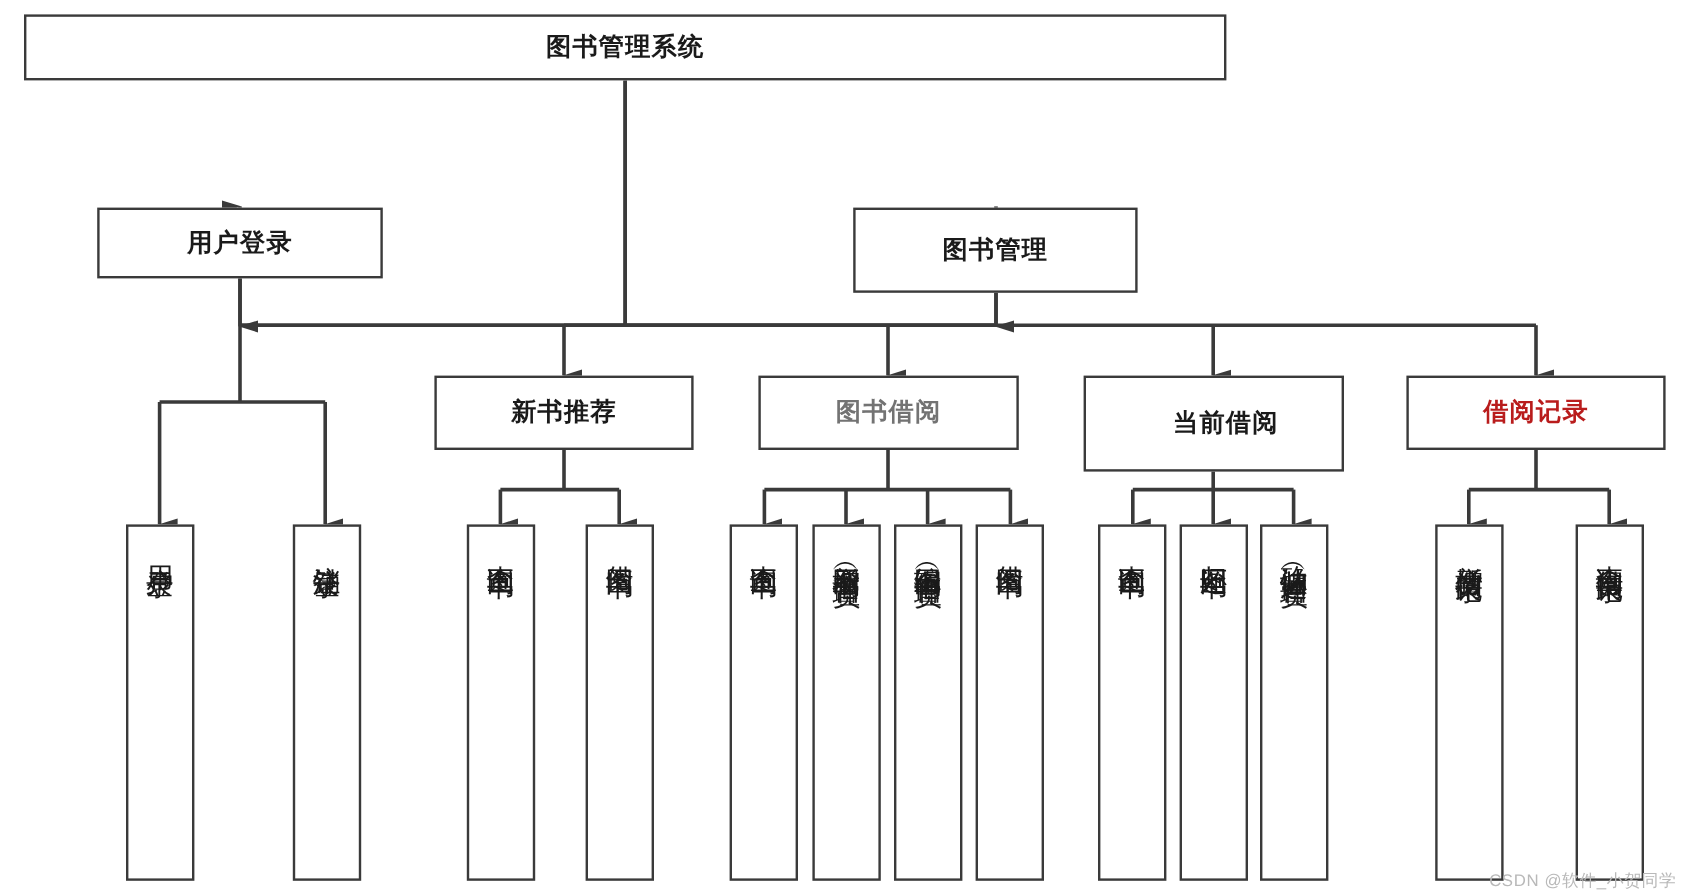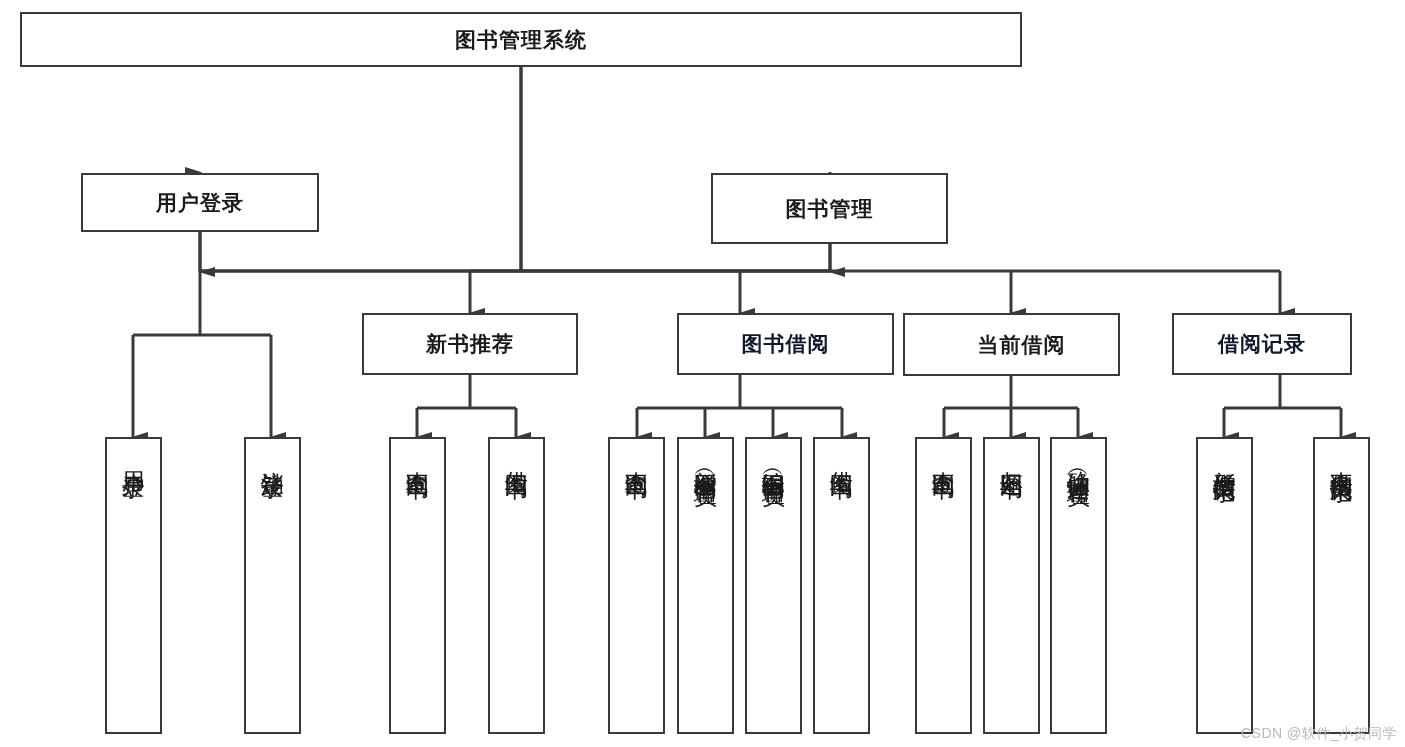--- a/index.html
+++ b/index.html
@@ -134,23 +134,23 @@
       <path d="M1341,437 V408" marker-end="url(#arw)" transform="rotate(180 1341 422.5)" stroke="#3a3a3a"></path>
     </g>
   </svg>
 
   <div class="node h" style="left: 20px; top: 12px; width: 1002px; height: 55px; border-color: rgb(58, 58, 58); background: rgb(255, 255, 255); color: rgb(26, 26, 26);">图书管理系统</div>
 
   <div class="node h" style="left: 81px; top: 173px; width: 238px; height: 59px; border-color: rgb(58, 58, 58); background: rgb(255, 255, 255); color: rgb(26, 26, 26);">用户登录</div>
   <div class="node h" style="left: 711px; top: 173px; width: 237px; height: 71px; border-color: rgb(58, 58, 58); background: rgb(255, 255, 255); color: rgb(26, 26, 26);">图书管理</div>
 
   <div class="node h" style="left: 362px; top: 313px; width: 216px; height: 62px; border-color: rgb(58, 58, 58); background: rgb(255, 255, 255); color: rgb(26, 26, 26);">新书推荐</div>
-  <div class="node h" style="left: 632px; top: 313px; width: 217px; height: 62px; border-color: rgb(58, 58, 58); background: rgb(255, 255, 255); color: #0f172a; margin-left: 45px;">图书借阅</div>
-  <div class="node h" style="left: 903px; top: 313px; width: 217px; height: 63px; border-color: rgb(58, 58, 58); background: rgb(255, 255, 255); color: rgb(26, 26, 26); padding-left: 20px;">当前借阅</div>
-  <div class="node h" style="left: 1172px; top: 313px; width: 180px; height: 62px; border-color: rgb(58, 58, 58); background: rgb(255, 255, 255); color: #0f172a;">借阅记录</div>
+  <div class="node h" style="left: 632px; top: 313px; width: 217px; height: 62px; border-color: rgb(58, 58, 58); background: rgb(255, 255, 255); color: #737373;">图书借阅</div>
+  <div class="node h" style="left: 903px; top: 313px; width: 217px; height: 80px; border-color: rgb(58, 58, 58); background: rgb(255, 255, 255); color: rgb(26, 26, 26); padding-left: 20px;">当前借阅</div>
+  <div class="node h" style="left: 1172px; top: 313px; width: 216px; height: 62px; border-color: rgb(58, 58, 58); background: rgb(255, 255, 255); color: #b91c1c;">借阅记录</div>
 
   <div class="node v" style="left: 105px; top: 437px; width: 57px; height: 297px; border-color: rgb(58, 58, 58); background: rgb(255, 255, 255); color: rgb(26, 26, 26);">
     <span class="vtext">用户登录</span>
   </div>
   <div class="node v" style="left: 244px; top: 437px; width: 57px; height: 297px; border-color: rgb(58, 58, 58); background: rgb(255, 255, 255); color: rgb(26, 26, 26);">
     <span class="vtext">注销登录</span>
   </div>
 
   <div class="node v" style="left: 389px; top: 437px; width: 57px; height: 297px; border-color: rgb(58, 58, 58); background: rgb(255, 255, 255); color: rgb(26, 26, 26);">
     <span class="vtext">查询图书</span>

